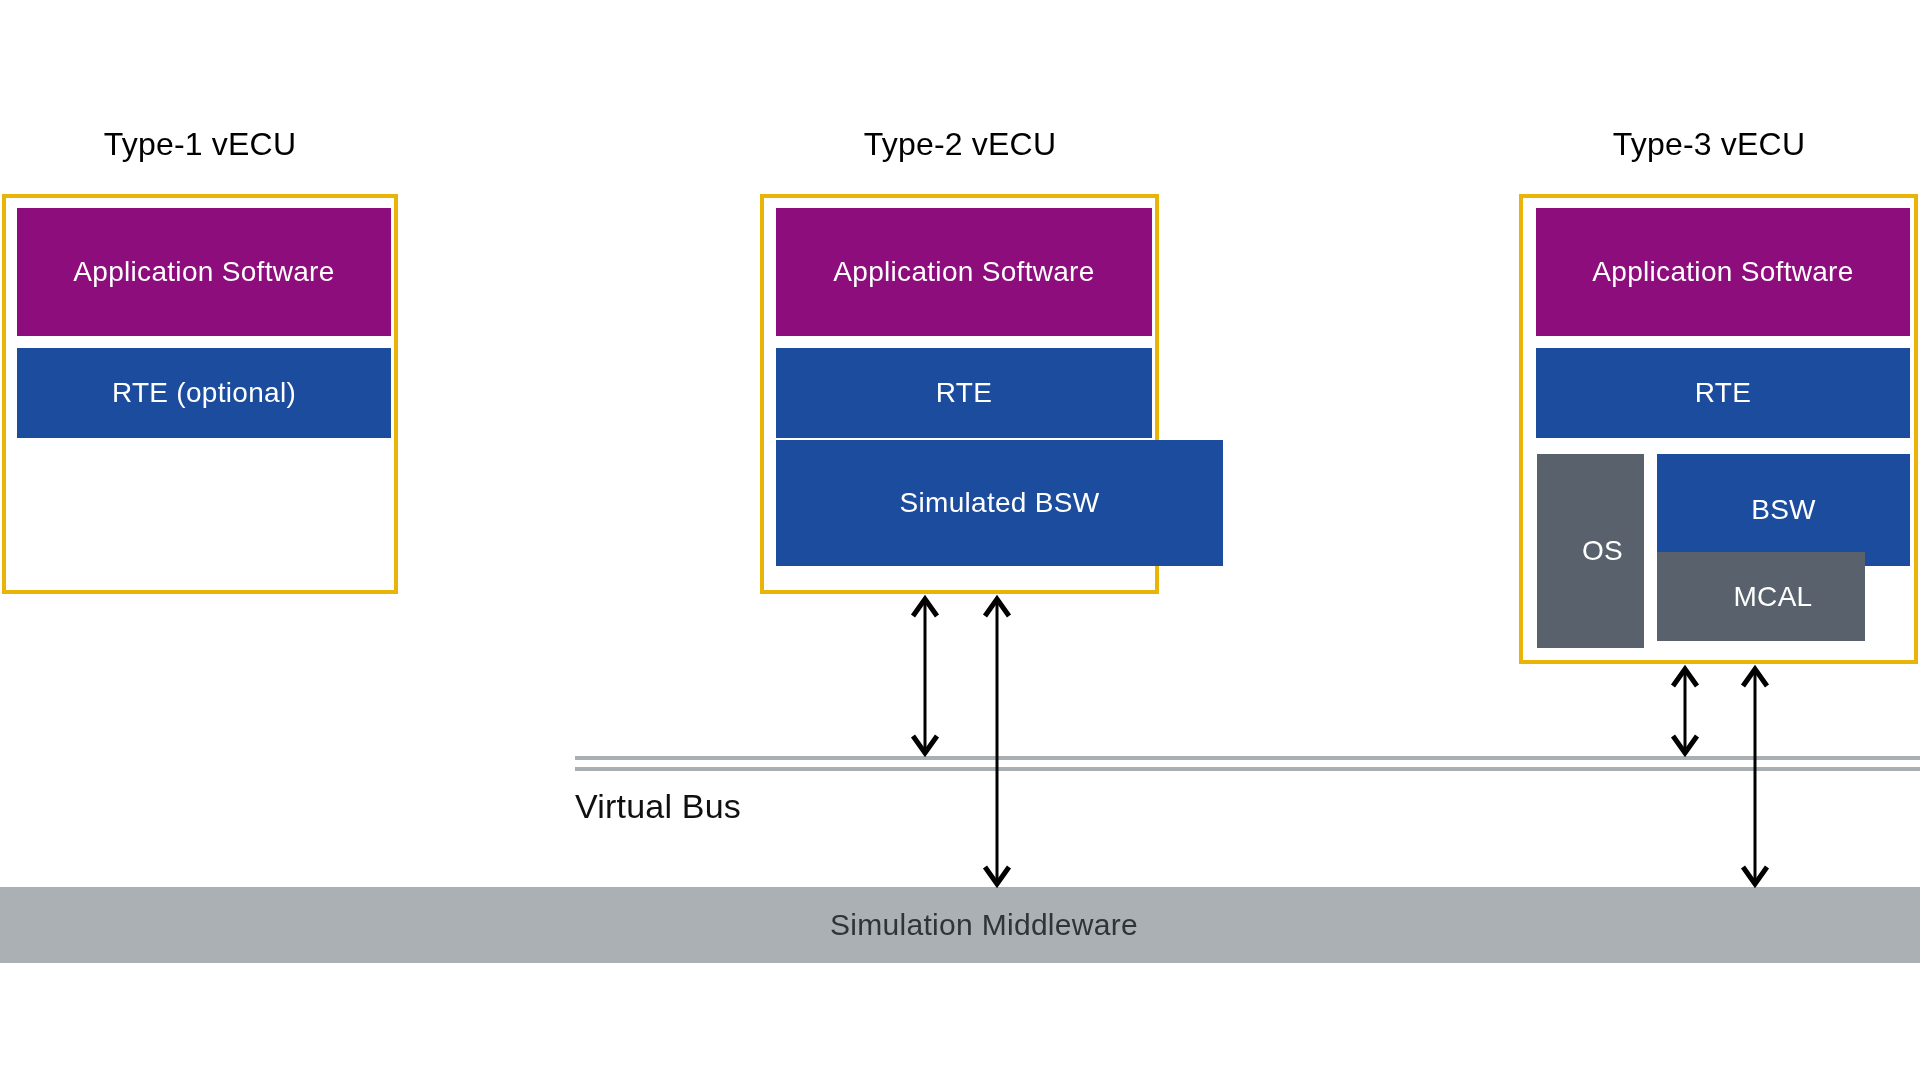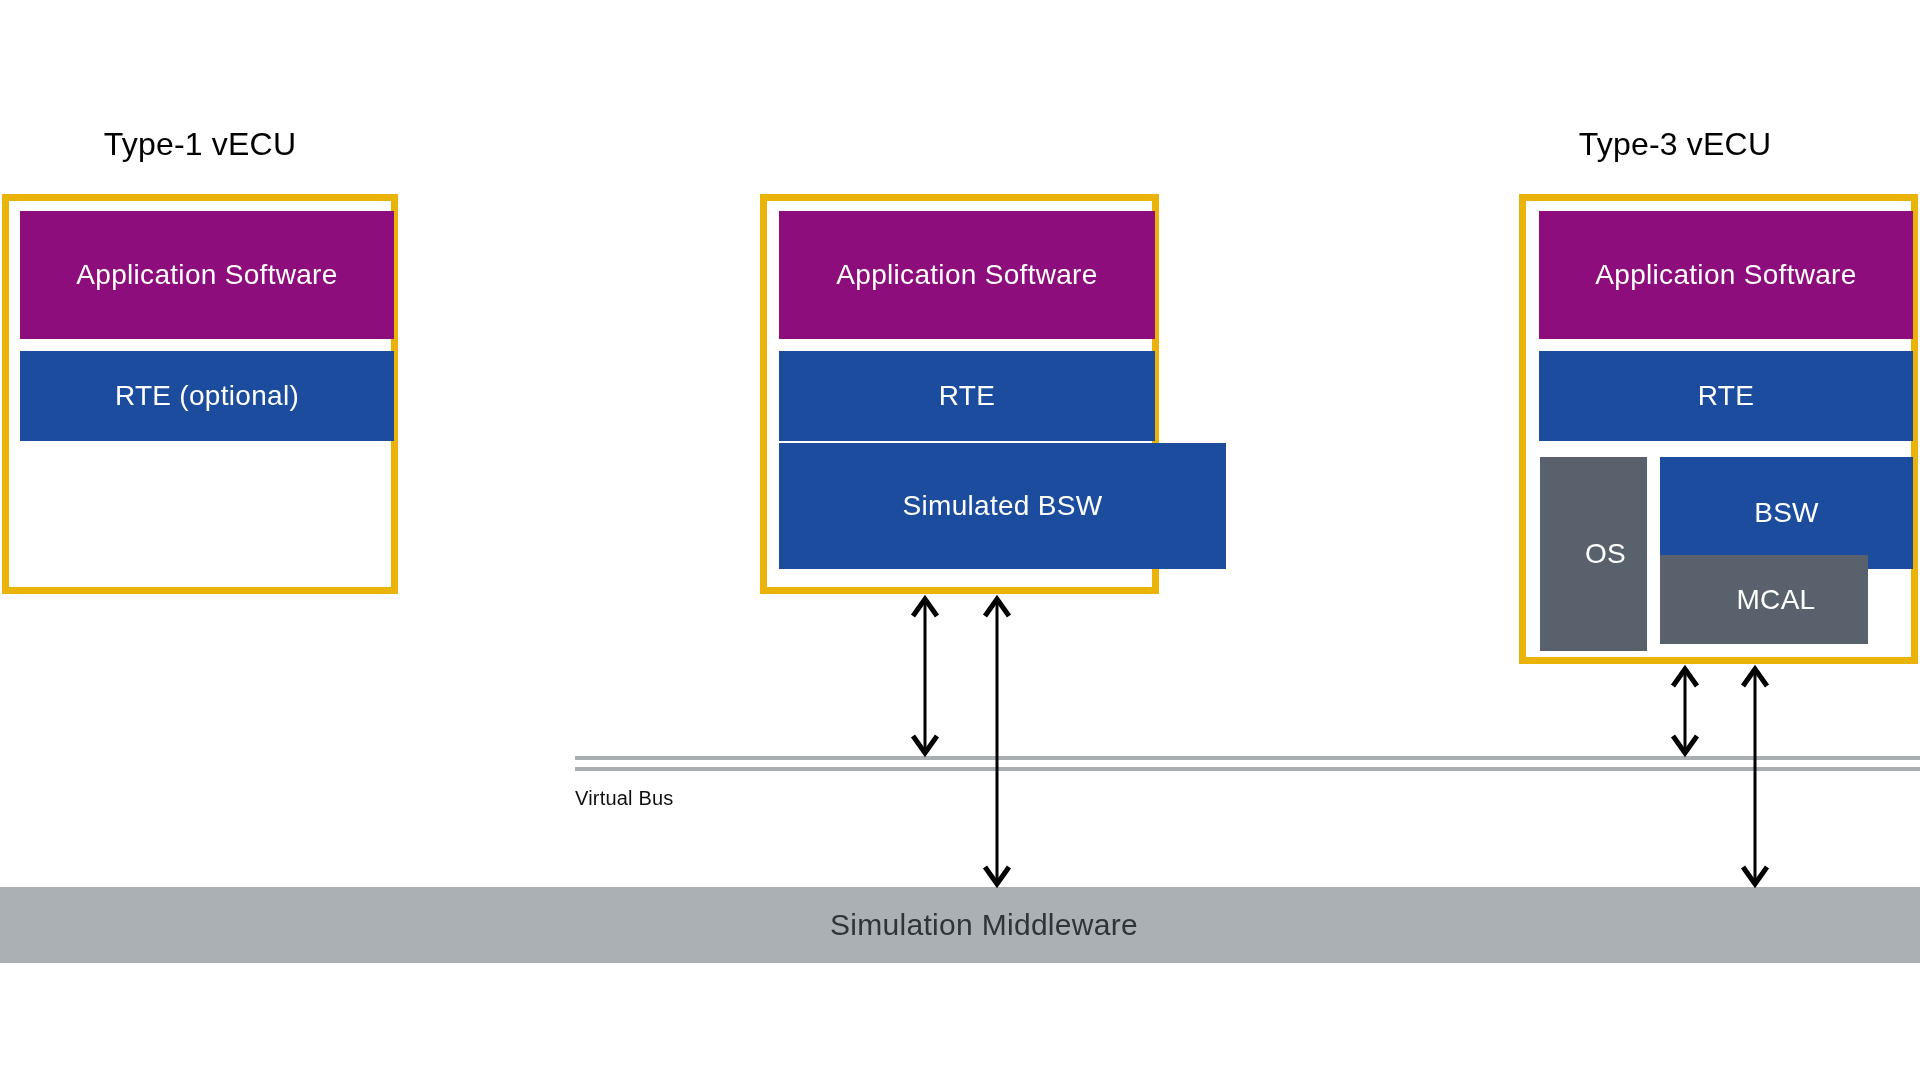--- a/index.html
+++ b/index.html
@@ -22,21 +22,21 @@
     top: 126px;
     font-size: 32px;
     font-weight: 500;
     color: #000000;
     text-align: center;
     letter-spacing: 0.2px;
   }
   .ecu-box {
     position: absolute;
     top: 194px;
-    border: 7px solid #eab308;
+    border: 4px solid #eab308;
     background: #ffffff;
     box-sizing: border-box;
   }
   .block {
     position: absolute;
     display: flex;
     align-items: center;
     justify-content: center;
     color: var(--text-light, #ffffff);
     font-size: 28px;
@@ -54,21 +54,21 @@
     width: 1345px;
     height: 4px;
     background: var(--bus-line, #A9AEB3);
   }
   #bus-line-1 { top: 756px; }
   #bus-line-2 { top: 767px; }
   #bus-label {
     position: absolute;
     left: 575px;
     top: 787px;
-    font-size: 20px;
+    font-size: 34px;
     font-weight: 500;
     color: #101010;
     letter-spacing: 0.2px;
   }
   #middleware-bar {
     position: absolute;
     left: 0;
     top: 887px;
     width: 1920px;
     height: 76px;
@@ -94,21 +94,22 @@
   }
   #arrow-layer .shaft { stroke: #000; stroke-width: 3; }
   #arrow-layer .head  { stroke: #000; stroke-width: 5; fill: none; stroke-linejoin: miter; }
 </style>
 </head>
 <body>
 
 <div id="stage">
 
   <div class="ecu-title" style="left:0px;">Type-1 vECU</div>
-  <div class="ecu-title" style="left:1475px;">Type-3 vECU</div>
+  <div class="ecu-title" style="left:760px;">Type-2 vECU</div>
+  <div class="ecu-title" style="left:1509px;">Type-3 vECU</div>
 
   <div class="ecu-box" style="left:2px; width:396px; height:400px;">
     <div class="block purple" style="left:11px; top:10px; width:374px; height:128px;">Application Software</div>
     <div class="block blue" style="left:11px; top:150px; width:374px; height:90px;">RTE (optional)</div>
   </div>
 
   <div class="ecu-box" style="left:760px; width:399px; height:400px;">
     <div class="block purple" style="left:12px; top:10px; width:376px; height:128px;">Application Software</div>
     <div class="block blue" style="left:12px; top:150px; width:376px; height:90px;">RTE</div>
     <div class="block blue" style="left:12px; top:242px; width:447px; height:126px;">Simulated BSW</div>

